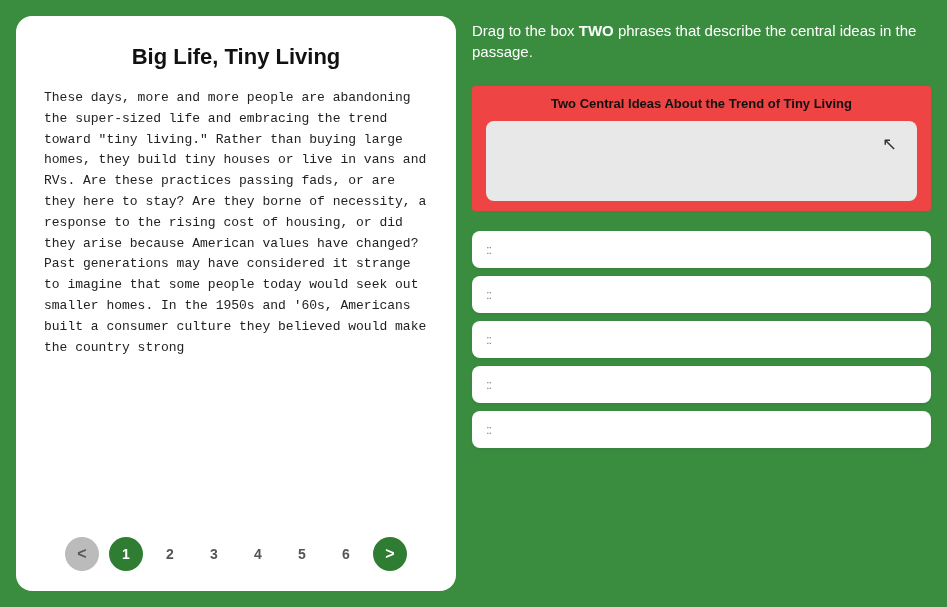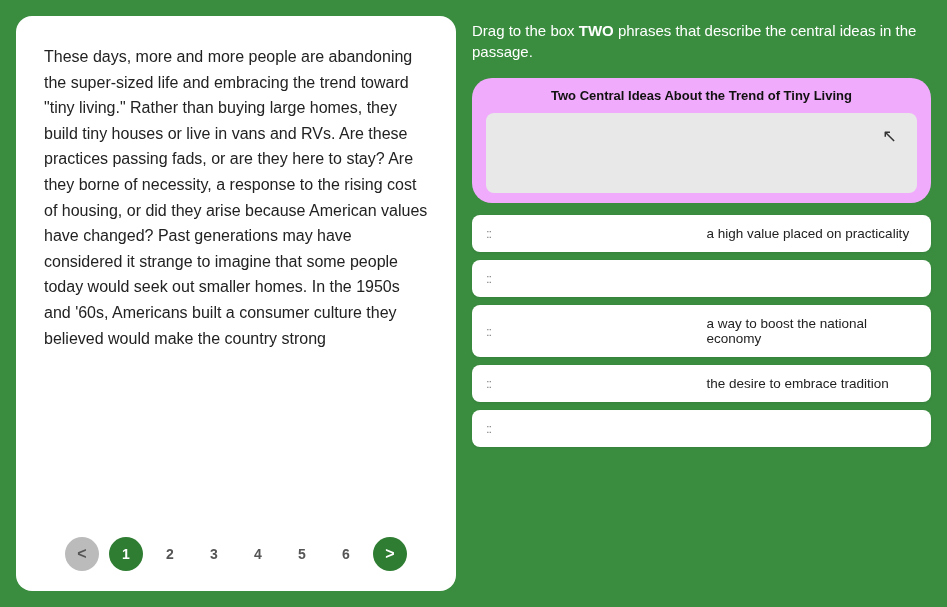--- a/index.html
+++ b/index.html
@@ -32,23 +32,24 @@
       justify-content: space-between;
     }
     .left-content h1 {
       font-size: 22px;
       font-weight: 700;
       text-align: center;
       margin-bottom: 18px;
       color: #111;
     }
     .left-content p {
-      font-size: 16px;
+      font-size: 13px;
       line-height: 1.6;
       color: #222;
+      font-family: Liberation Mono, monospace;
     }
     .pagination {
       display: flex;
       align-items: center;
       justify-content: center;
       gap: 10px;
       margin-top: 18px;
     }
     .page-btn {
       width: 34px;
@@ -78,35 +79,35 @@
     }
     .page-btn.nav.next {
       background: #2e7d32;
       color: #fff;
     }
     
     .right-panel {
       flex: 1;
       display: flex;
       flex-direction: column;
-      gap: 8px;
+      gap: 16px;
     }
     .instructions {
       font-size: 15px;
       color: #fff;
       font-weight: 400;
       line-height: 1.4;
       padding: 4px 0 8px 0;
     }
     .instructions strong {
       font-weight: 700;
     }
     .drop-area-container {
-      background: #f0abfc;
-      border-radius: 20px;
+      background: #ef4444;
+      border-radius: 3px;
       padding: 10px 14px;
     }
     .drop-area-title {
       font-size: 13px;
       font-weight: 700;
       text-align: center;
       color: #111;
       margin-bottom: 10px;
     }
     .drop-zone {
@@ -151,20 +152,21 @@
       flex: 1;
     }
   </style>
 </head>
 <body>
 
 <div class="container">
 
   <div class="left-panel">
     <div class="left-content">
+      <h1>Big Life, Tiny Living</h1>
       <p>These days, more and more people are abandoning the super-sized life and embracing the trend toward "tiny living." Rather than buying large homes, they build tiny houses or live in vans and RVs. Are these practices passing fads, or are they here to stay? Are they borne of necessity, a response to the rising cost of housing, or did they arise because American values have changed? Past generations may have considered it strange to imagine that some people today would seek out smaller homes. In the 1950s and '60s, Americans built a consumer culture they believed would make the country strong</p>
     </div>
     <div class="pagination">
       <button class="page-btn nav prev">&lt;</button>
       <button class="page-btn active">1</button>
       <button class="page-btn">2</button>
       <button class="page-btn">3</button>
       <button class="page-btn">4</button>
       <button class="page-btn">5</button>
       <button class="page-btn">6</button>
@@ -180,31 +182,28 @@
     <div class="drop-area-container">
       <div class="drop-area-title">Two Central Ideas About the Trend of Tiny Living</div>
       <div class="drop-zone">
         <span class="cursor-indicator">↖</span>
       </div>
     </div>
 
     <div class="drag-options">
       <div class="drag-item" draggable="true">
         <span class="drag-handle">::</span>
-        <span>a high value placed on practicality</span>
-      </div>
-      <div class="drag-item" draggable="true">
-        <span class="drag-handle">::</span>
-      </div>
-      <div class="drag-item" draggable="true">
-        <span class="drag-handle">::</span>
-        <span>a way to boost the national economy</span>
-      </div>
-      <div class="drag-item" draggable="true">
-        <span class="drag-handle">::</span>
-        <span>the desire to embrace tradition</span>
+      </div>
+      <div class="drag-item" draggable="true">
+        <span class="drag-handle">::</span>
+      </div>
+      <div class="drag-item" draggable="true">
+        <span class="drag-handle">::</span>
+      </div>
+      <div class="drag-item" draggable="true">
+        <span class="drag-handle">::</span>
       </div>
       <div class="drag-item" draggable="true">
         <span class="drag-handle">::</span>
       </div>
     </div>
   </div>
 </div>
 
 </body></html>

